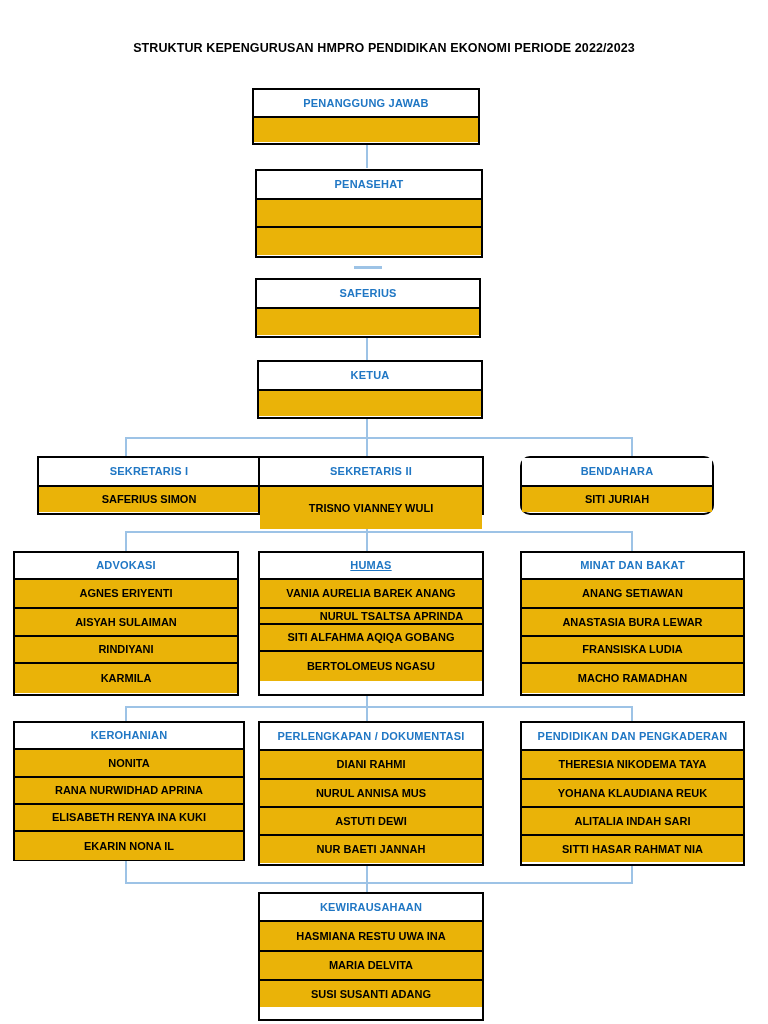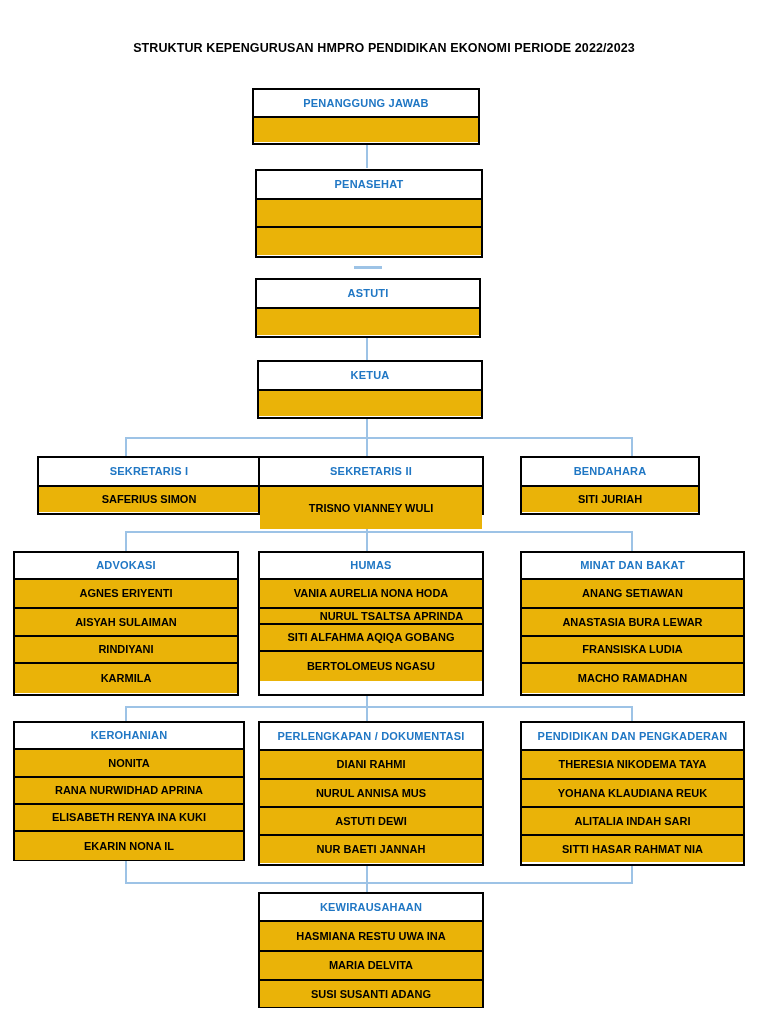--- a/index.html
+++ b/index.html
@@ -116,55 +116,55 @@
     <div class="obox-row empty" style="height:24px;"></div>
   </div>
 
   <div class="obox" style="left:255px; top:169px; width:228px; height:89px;">
     <div class="obox-header" style="height:29px;">PENASEHAT</div>
     <div class="obox-row empty" style="height:28px;"></div>
     <div class="obox-row empty" style="height:27px;"></div>
   </div>
 
   <div class="obox" style="left:255px; top:278px; width:226px; height:60px;">
-    <div class="obox-header" style="height:29px;">ASTUTI</div>
+    <div class="obox-header" style="height:29px;">SAFERIUS</div>
     <div class="obox-row empty" style="height:26px;"></div>
   </div>
 
   <div class="obox" style="left:257px; top:360px; width:226px; height:59px;">
     <div class="obox-header" style="height:29px;">KETUA</div>
     <div class="obox-row empty" style="height:25px;"></div>
   </div>
 
   <div class="obox" style="left:13px; top:456px; width:224px; height:59px;margin-left:24px;">
     <div class="obox-header" style="height:29px;">SEKRETARIS I</div>
     <div class="obox-row" style="height:25px;">SAFERIUS SIMON</div>
   </div>
 
   <div class="obox" style="left:258px; top:456px; width:226px; height:59px;">
     <div class="obox-header" style="height:29px;">SEKRETARIS II</div>
     <div class="obox-row" style="height:42px;">TRISNO VIANNEY WULI</div>
   </div>
 
-  <div class="obox" style="left:520px; top:456px; width:180px; height:59px;">
+  <div class="obox" style="left:520px; top:456px; width:194px; height:59px;border-radius:10px;">
     <div class="obox-header" style="height:29px;">BENDAHARA</div>
     <div class="obox-row" style="height:25px;">SITI JURIAH</div>
   </div>
 
   <div class="obox" style="left:13px; top:551px; width:226px; height:145px;">
     <div class="obox-header" style="height:27px;">ADVOKASI</div>
     <div class="obox-row" style="height:29px;">AGNES ERIYENTI</div>
     <div class="obox-row" style="height:28px;">AISYAH SULAIMAN</div>
     <div class="obox-row" style="height:27px;">RINDIYANI</div>
     <div class="obox-row" style="height:29px;">KARMILA</div>
   </div>
 
   <div class="obox" style="left:258px; top:551px; width:226px; height:145px;">
-    <div class="obox-header" style="height:27px;">HUMAS</div>
-    <div class="obox-row" style="height:29px;">VANIA AURELIA NONA HODA</div>
+    <div class="obox-header" style="height:27px;text-decoration:underline;">HUMAS</div>
+    <div class="obox-row" style="height:29px;">VANIA AURELIA BAREK ANANG</div>
     <div class="obox-row" style="height:16px;padding-left:41px;">NURUL TSALTSA APRINDA</div>
     <div class="obox-row" style="height:27px;">SITI ALFAHMA AQIQA GOBANG</div>
     <div class="obox-row" style="height:29px;">BERTOLOMEUS NGASU</div>
   </div>
 
   <div class="obox" style="left:520px; top:551px; width:225px; height:145px;">
     <div class="obox-header" style="height:27px;">MINAT DAN BAKAT</div>
     <div class="obox-row" style="height:29px;">ANANG SETIAWAN</div>
     <div class="obox-row" style="height:28px;">ANASTASIA BURA LEWAR</div>
     <div class="obox-row" style="height:27px;">FRANSISKA LUDIA</div>
@@ -188,20 +188,20 @@
   </div>
 
   <div class="obox" style="left:520px; top:721px; width:225px; height:145px;">
     <div class="obox-header" style="height:28px;">PENDIDIKAN DAN PENGKADERAN</div>
     <div class="obox-row" style="height:29px;">THERESIA NIKODEMA TAYA</div>
     <div class="obox-row" style="height:28px;">YOHANA KLAUDIANA REUK</div>
     <div class="obox-row" style="height:28px;">ALITALIA INDAH SARI</div>
     <div class="obox-row" style="height:26px;">SITTI HASAR RAHMAT NIA</div>
   </div>
 
-  <div class="obox" style="left:258px; top:892px; width:226px; height:116px;">
+  <div class="obox" style="left:258px; top:892px; width:226px; height:129px;">
     <div class="obox-header" style="height:28px;">KEWIRAUSAHAAN</div>
     <div class="obox-row" style="height:30px;">HASMIANA RESTU UWA INA</div>
     <div class="obox-row" style="height:29px;">MARIA DELVITA</div>
     <div class="obox-row" style="height:26px;">SUSI SUSANTI ADANG</div>
   </div>
 
 </div>
 
 </body></html>

